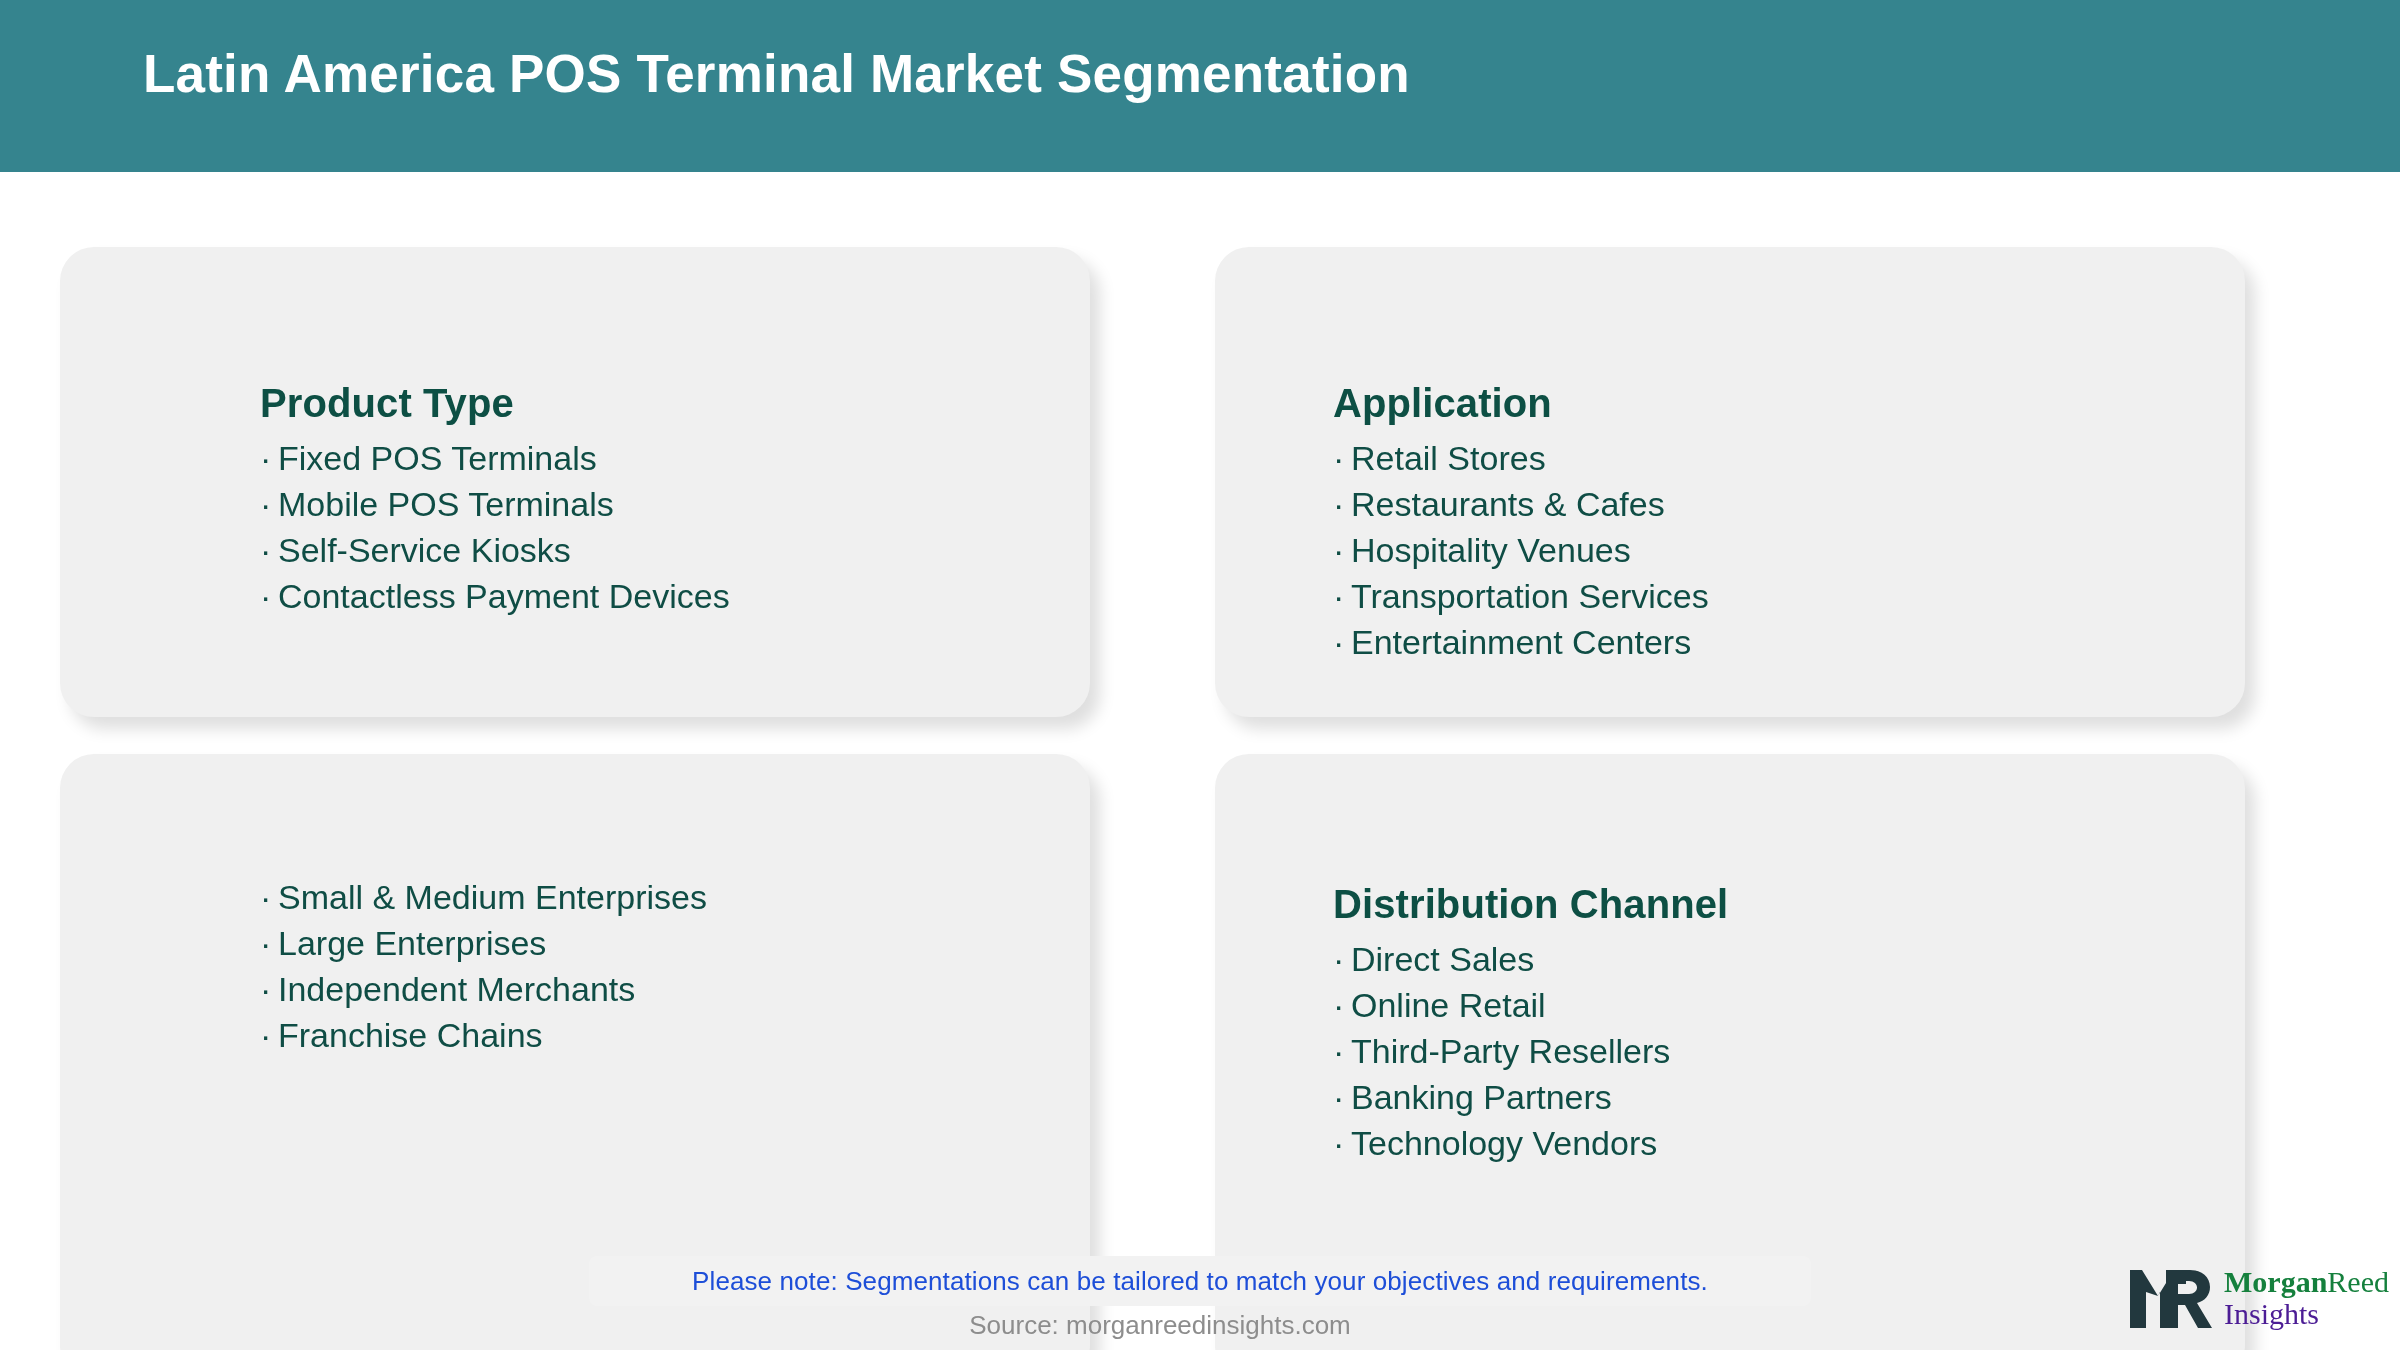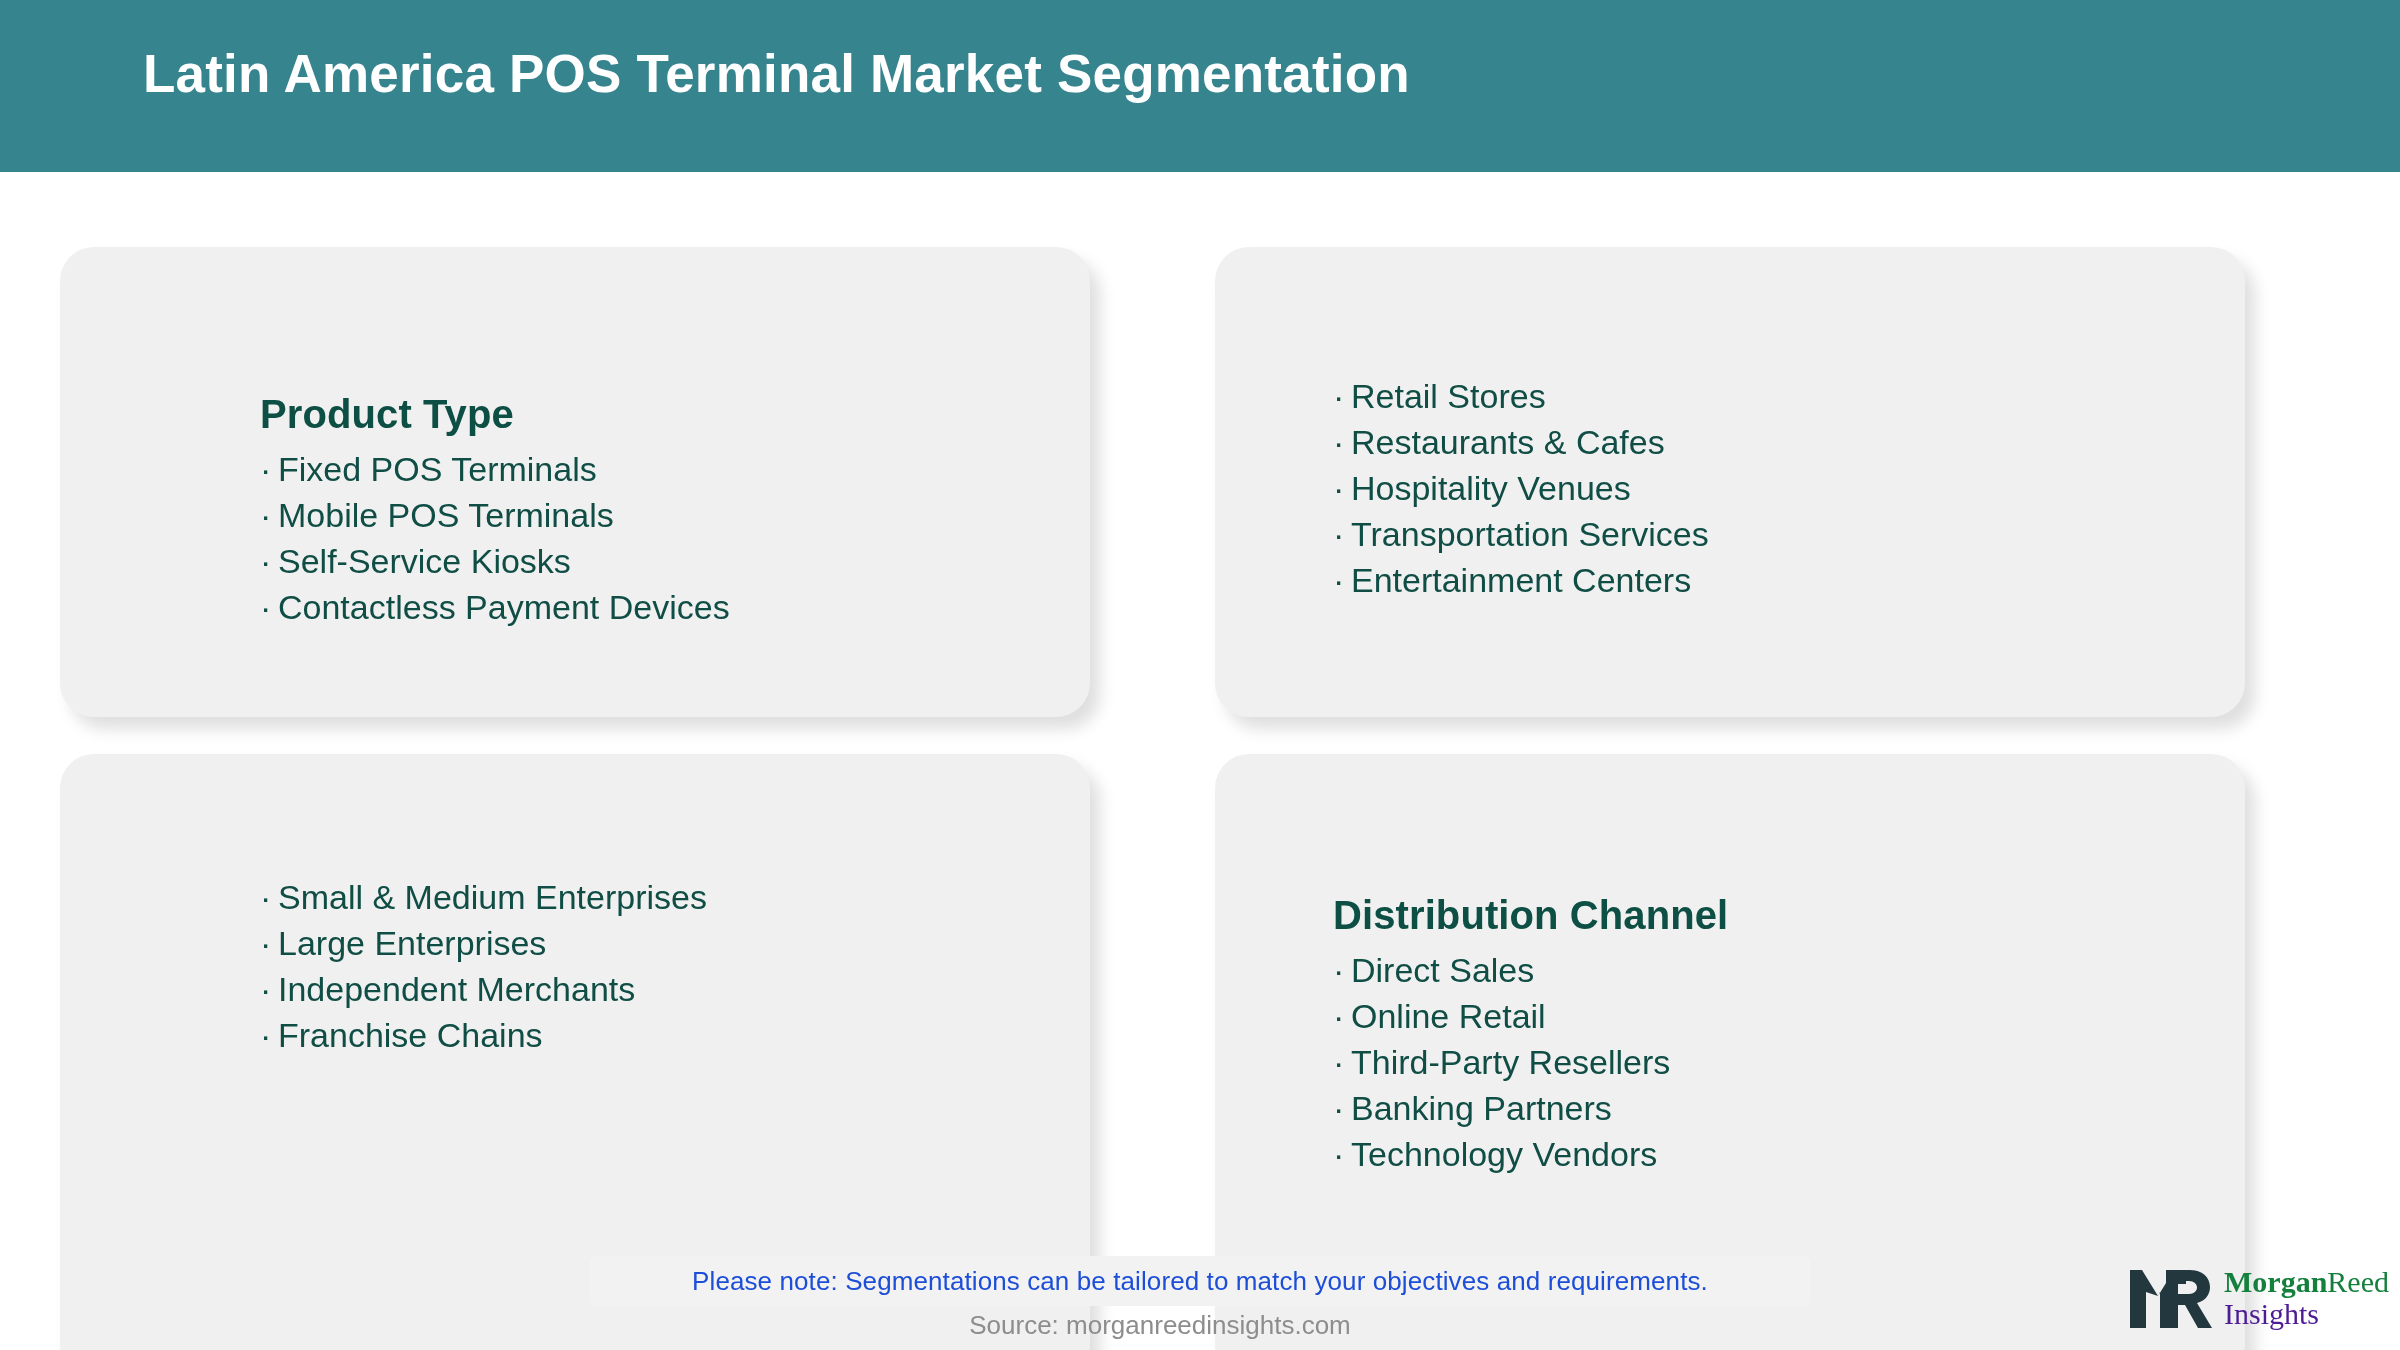--- a/index.html
+++ b/index.html
@@ -70,21 +70,21 @@
   .col-right .card-inner { padding-left: 118px; }
 
   .row-top .card-inner    { padding-top: 132px; }
   .row-bottom .card-inner { padding-top: 126px; }
 
   .card-title {
     font-size: 40px;
     font-weight: bold;
     color: #0d4f44;
     line-height: 1.0;
-    margin: 15px 0 18px 0;
+    margin: 4px 0 18px 0;
     letter-spacing: 0.1px;
     white-space: nowrap;
   }
 
   .card-list {
     list-style: none;
     margin: 0;
     padding: 0;
   }
   .card-list li {
@@ -211,20 +211,21 @@
         <li>
             <span class="bullet-dot">·</span>
             <span class="item-text">Contactless Payment Devices</span>
           </li>
       </ul>
     </div>
   </div>
 
   <div class="card col-right row-top">
     <div class="card-inner">
+      <div class="card-title">Application</div>
       <ul class="card-list">
         <li>
             <span class="bullet-dot">·</span>
             <span class="item-text">Retail Stores</span>
           </li>
         <li>
             <span class="bullet-dot">·</span>
             <span class="item-text">Restaurants &amp; Cafes</span>
           </li>
         <li>

